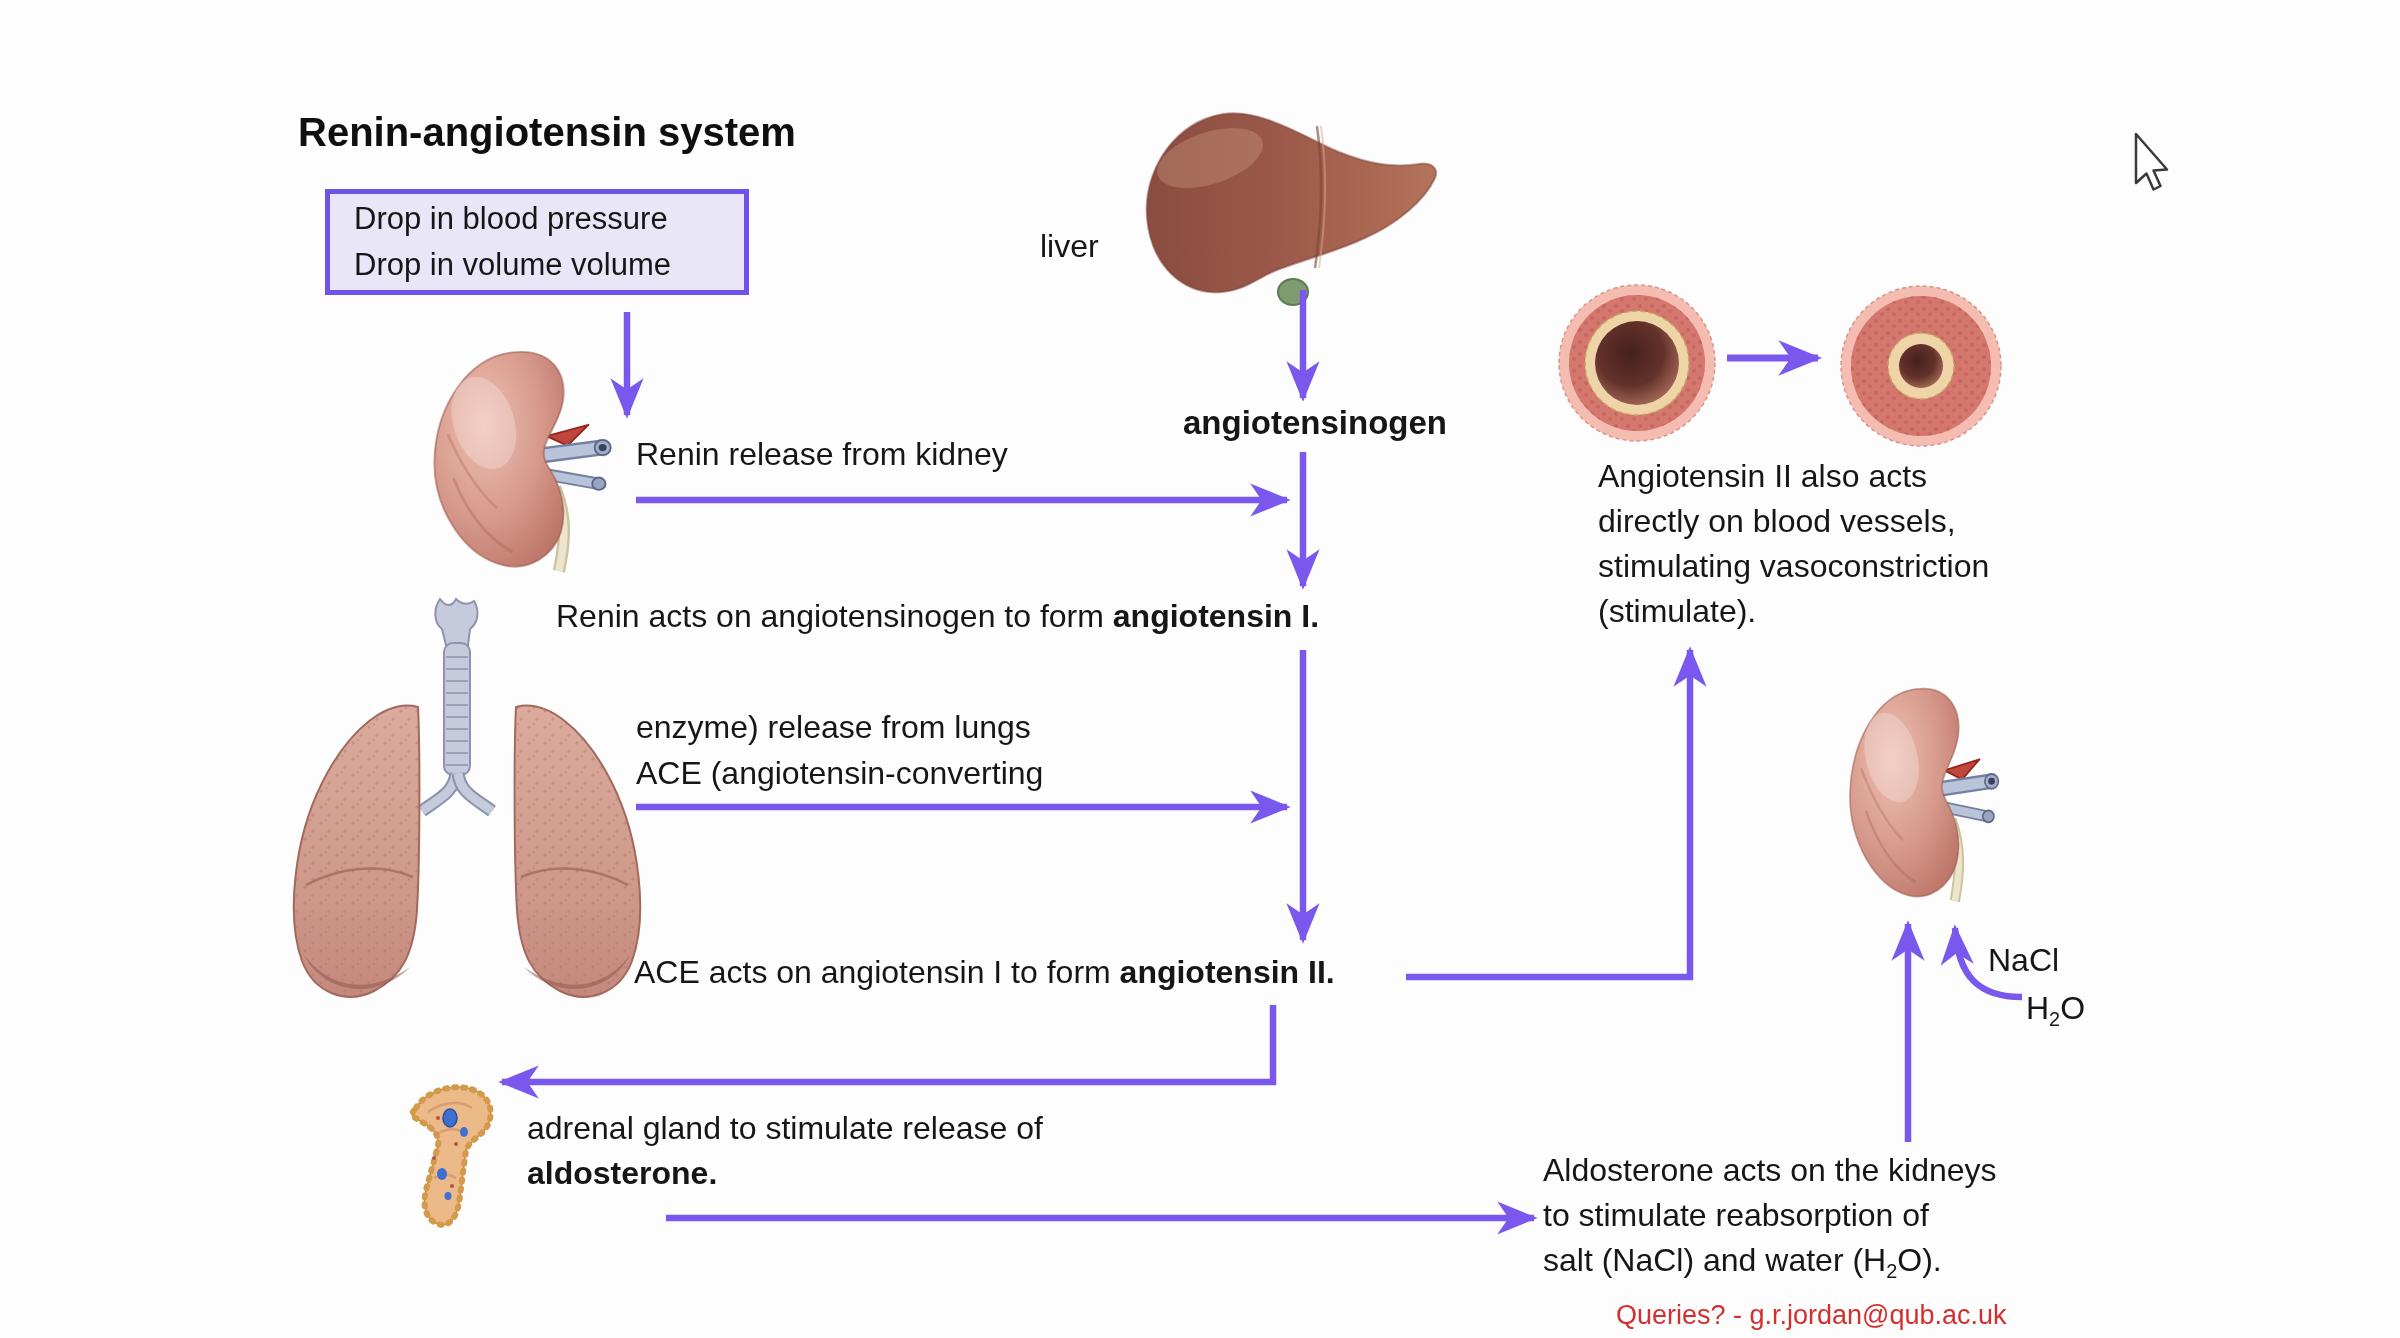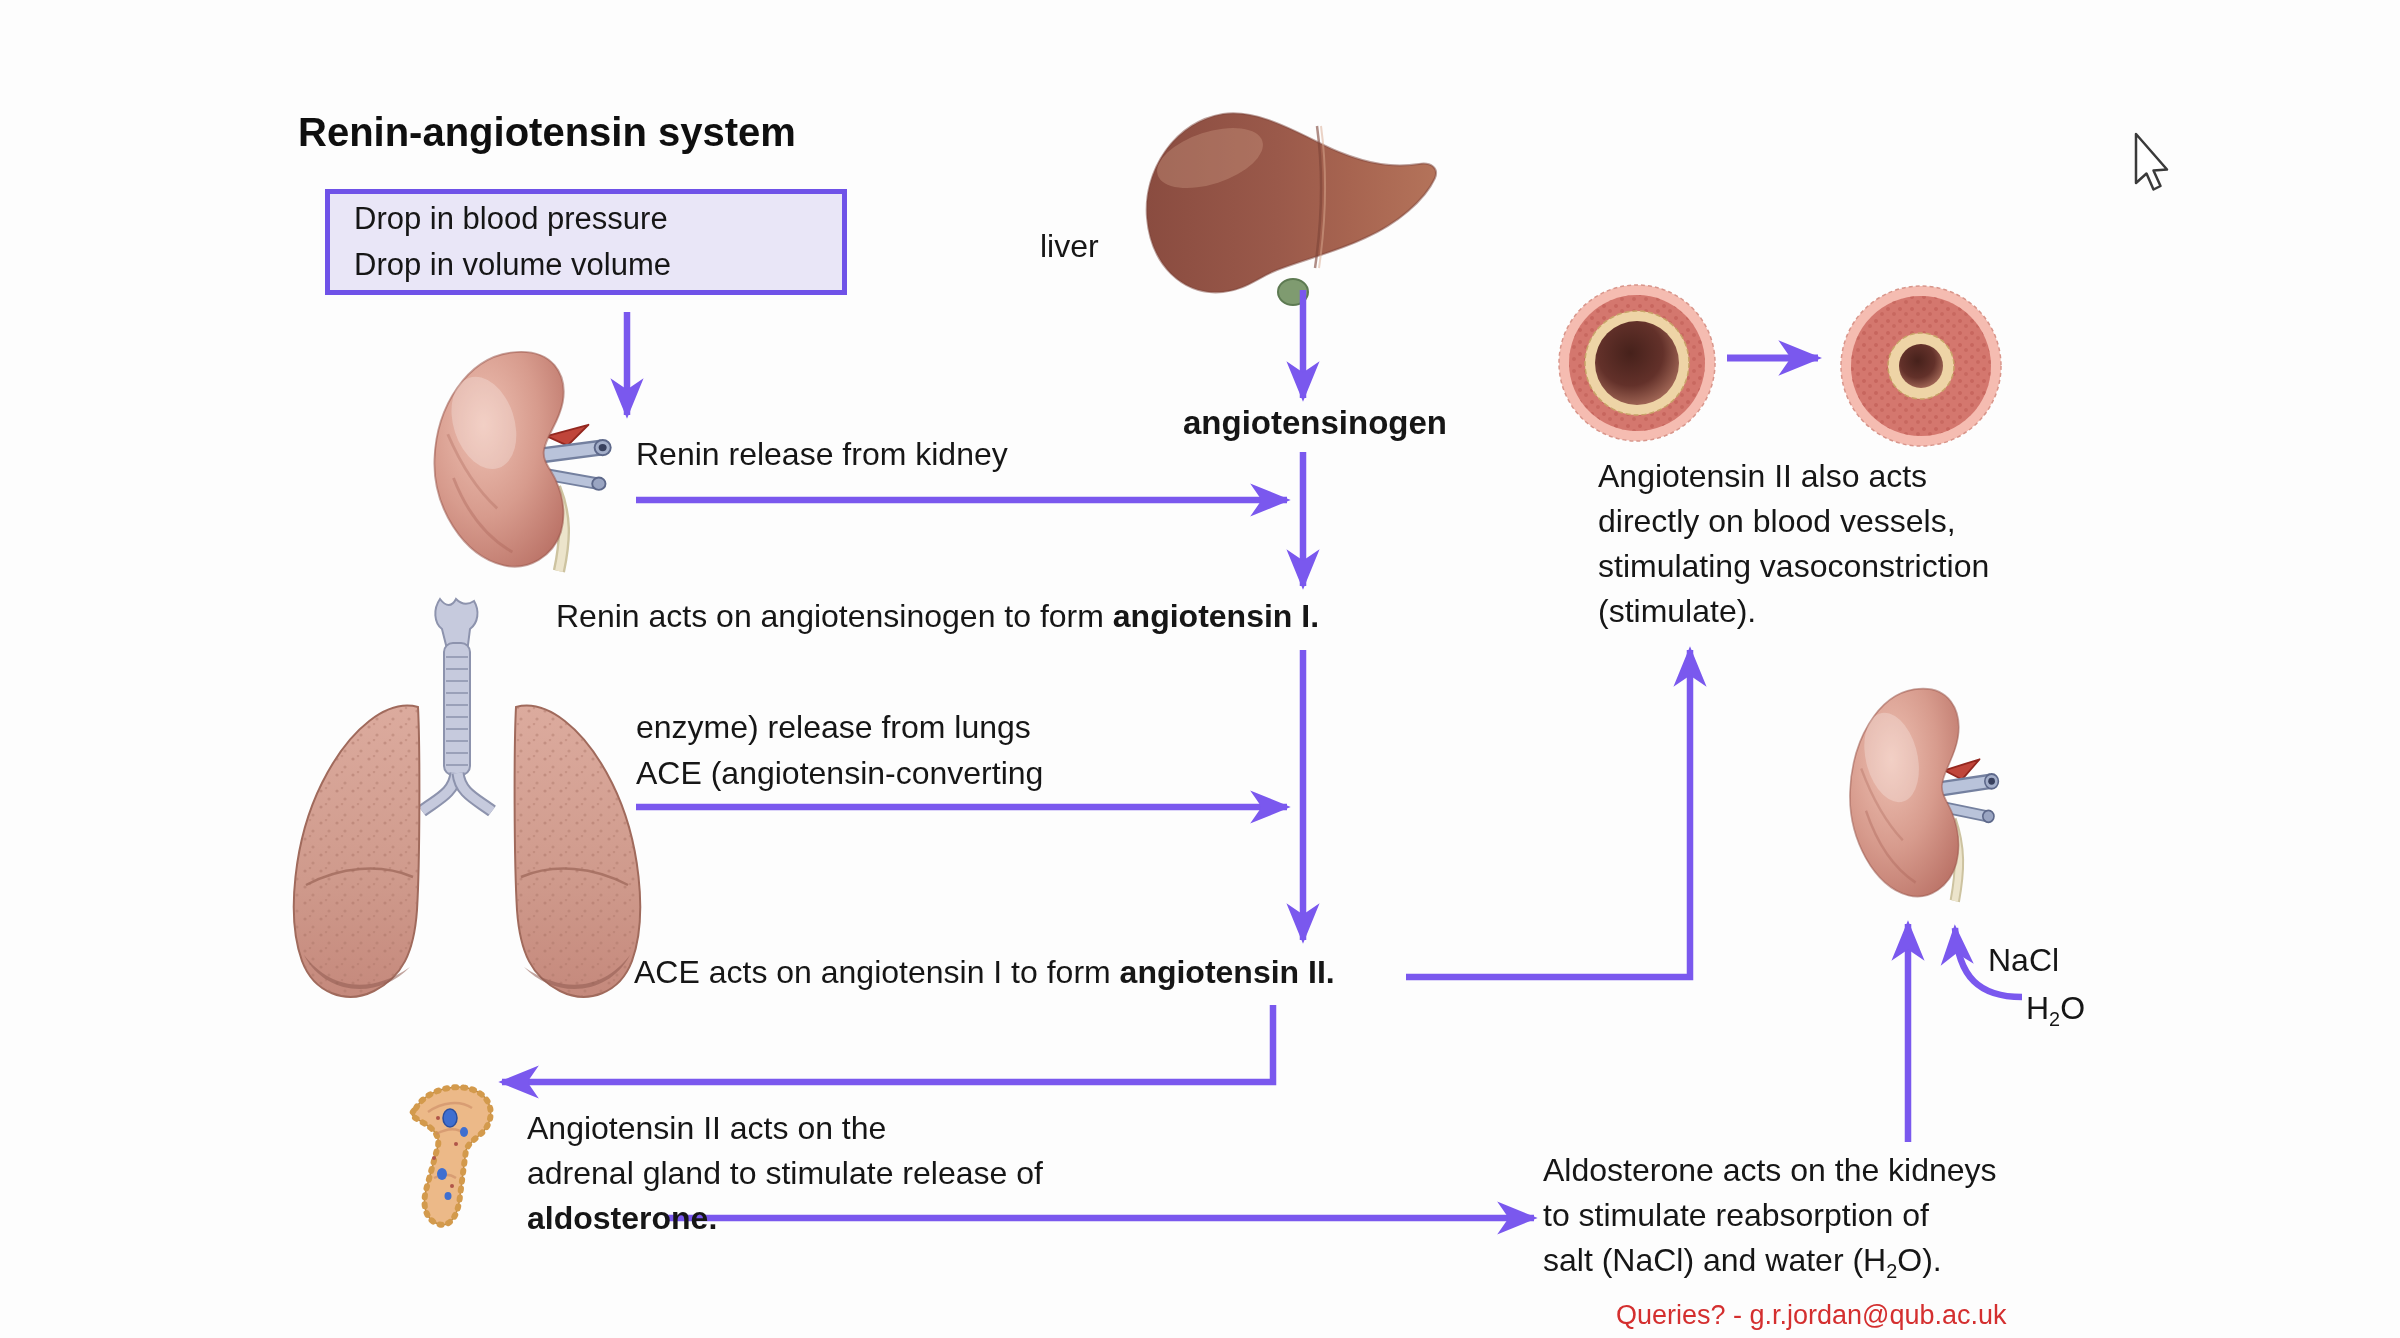--- a/index.html
+++ b/index.html
@@ -9,21 +9,21 @@
     font-family:"Liberation Sans",sans-serif;
     color:#161616;
   }
   #diagram-svg{position:absolute;left:0;top:0;z-index:1;}
   .t{position:absolute;z-index:2;font-size:32px;color:#161616;white-space:nowrap;}
   .ln{display:block;}
   .b{font-weight:700;}
   sub{font-size:0.62em;}
   .page-title{font-size:40px;font-weight:700;color:#0f0f0f;}
   .trigger-box{
-    position:absolute;z-index:2;left:325px;top:189px;width:522px;height:106px;
+    position:absolute;z-index:2;left:325px;top:189px;width:424px;height:106px;
     box-sizing:border-box;border:5px solid #6f52e8;background:#e9e6f7;
     display:flex;flex-direction:column;justify-content:center;
     padding-left:24px;gap:10px;font-size:31px;
   }
   .vaso,.adrenal,.aldo{line-height:45px;}
   .ace-rel{line-height:46px;}
   .queries{font-size:27px;color:#d42f2f;}
   .angio-label{width:300px;text-align:center;font-weight:700;font-size:33px;}
 </style>
 </head>
@@ -211,21 +211,20 @@
 <div class="t" style="left:634px;top:954px;"><span>ACE acts on angiotensin I to form </span><span class="b">angiotensin II.</span></div>
 
 <div class="t vaso" style="left:1598px;top:454px;">
   <span class="ln">Angiotensin II also acts</span>
   <span class="ln">directly on blood vessels,</span>
   <span class="ln">stimulating vasoconstriction</span>
   <span class="ln">(stimulate).</span>
 </div>
 
 <div class="t adrenal" style="left:527px;top:1106px;">
-  <span class="ln">Angiotensin II acts on the</span>
   <span class="ln">adrenal gland to stimulate release of</span>
   <span class="ln b">aldosterone.</span>
 </div>
 
 <div class="t aldo" style="left:1543px;top:1148px;">
   <span class="ln">Aldosterone acts on the kidneys</span>
   <span class="ln">to stimulate reabsorption of</span>
   <span class="ln"><span>salt (NaCl) and water (H</span><sub>2</sub><span>O).</span></span>
 </div>
 

